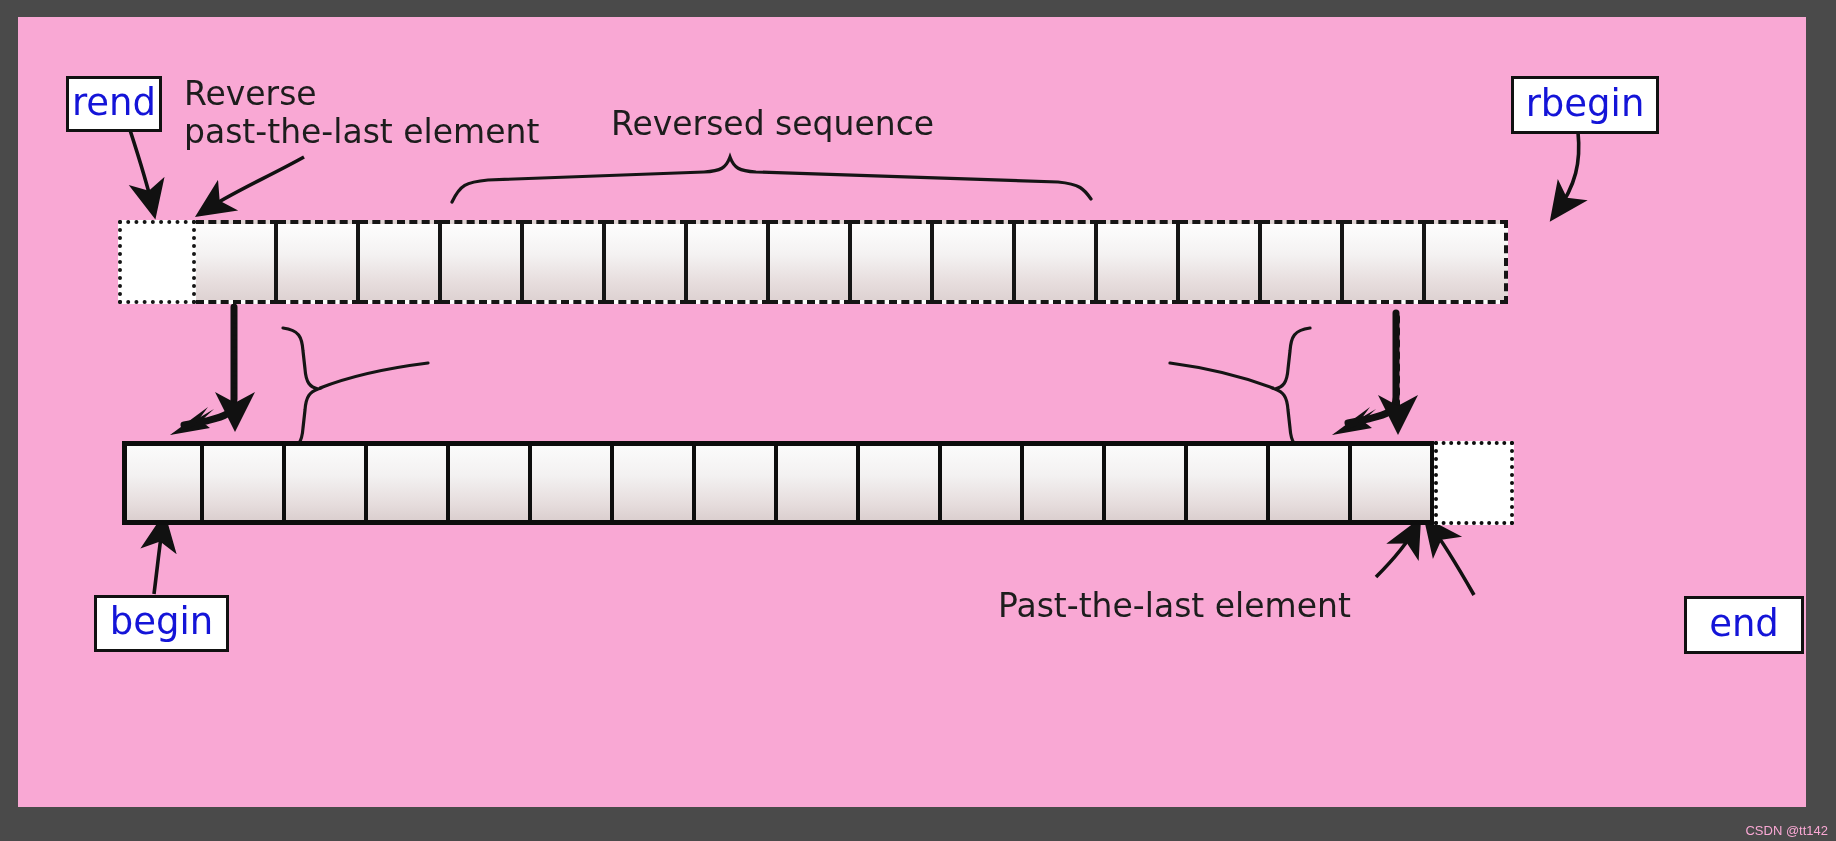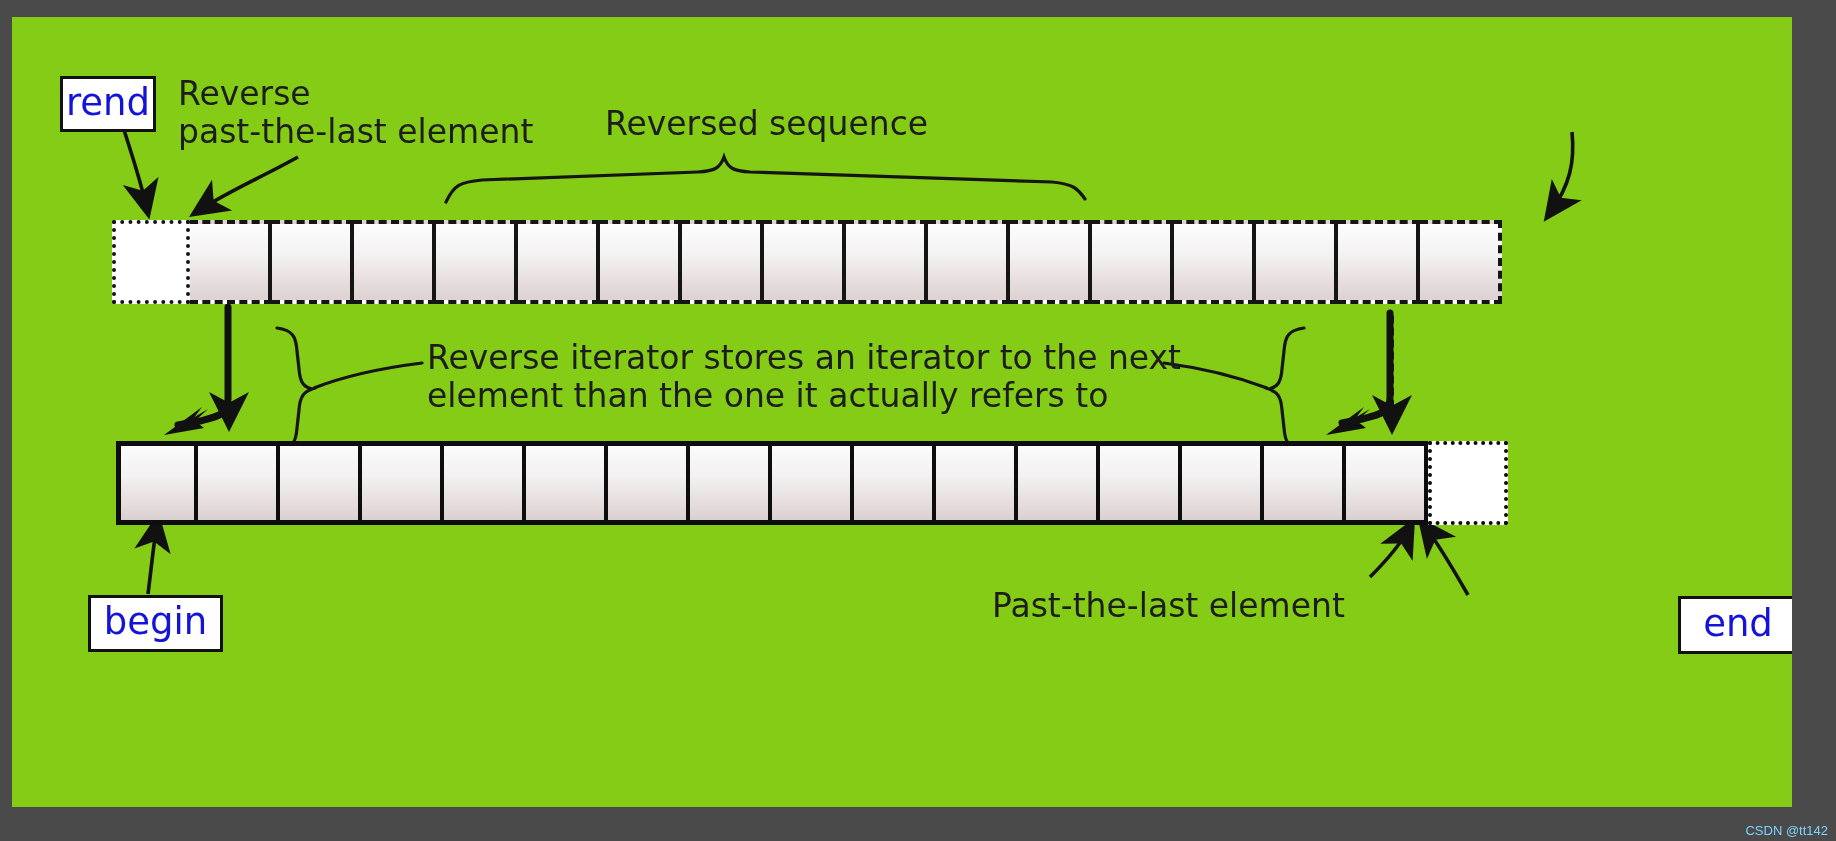--- a/index.html
+++ b/index.html
@@ -14,26 +14,27 @@
     overflow: hidden;
   }
   #stage {
     position: relative;
     width: 1836px;
     height: 841px;
     background: #4a4a4a;
   }
   #canvas {
     position: absolute;
-    left: 12px;
+    left: 18px;
     top: 17px;
     width: 1780px;
     height: 790px;
-    background: #84cc16;
+    background: #f9a8d4;
     overflow: hidden;
+    padding-left: 8px;
   }
 
   
   .labelbox {
     position: absolute;
     box-sizing: border-box;
     border: 3px solid #111111;
     background: #ffffff;
     color: #1414d8;
     font-size: 37px;
@@ -120,21 +121,21 @@
     width: 1780px;
     height: 790px;
     pointer-events: none;
   }
 
   
   .watermark {
     position: absolute;
     right: 8px;
     bottom: 3px;
-    color: #7dd3fc;
+    color: #f9a8d4;
     font-size: 13px;
     font-family: "Liberation Sans", sans-serif;
     white-space: nowrap;
   }
 </style>
 </head>
 <body>
 
 <div id="stage">
   <div id="canvas">
@@ -265,35 +266,36 @@
       <div class="cell" style="width:82px"></div>
       <div class="cell" style="width:82px"></div>
       <div class="cell" style="width:82px"></div>
       <div class="cell last" style="width:80px"></div>
     </div>
 
     <div class="labelbox" style="left:48px; top:59px; width:96px; height:56px;">
       <span>rend</span>
     </div>
 
+    <div class="labelbox" style="left:1493px; top:59px; width:148px; height:58px;">
+      <span>rbegin</span>
+    </div>
 
     <div class="labelbox" style="left:76px; top:578px; width:135px; height:57px;">
       <span>begin</span>
     </div>
 
     <div class="labelbox" style="left:1666px; top:579px; width:120px; height:58px;">
       <span>end</span>
     </div>
 
     <div class="note" style="left:593px; top:88px;">Reversed sequence</div>
 
     <div class="note" style="left:166px; top:58px;">Reverse
 past-the-last element</div>
 
-    <div class="note" style="left:415px; top:322px;">Reverse iterator stores an iterator to the next
-element than the one it actually refers to</div>
 
     <div class="note" style="left:980px; top:570px;">Past-the-last element</div>
 
   </div>
 
   <div class="watermark">CSDN @tt142</div>
 </div>
 
 </body></html>

